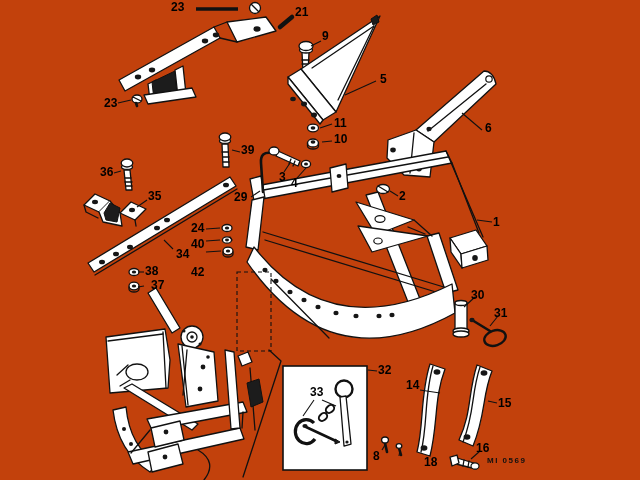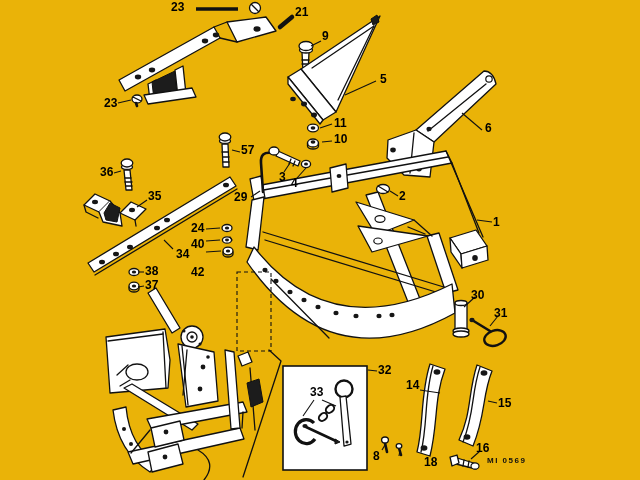--- a/index.html
+++ b/index.html
@@ -1,16 +1,16 @@
 <!DOCTYPE html>
 <html><head>
 <meta charset="utf-8">
 <style>
   html,body{margin:0;padding:0;background:#fff;}
-  .stage{position:relative;width:640px;height:480px;background:#eab308;overflow:hidden;
+  .stage{position:relative;width:640px;height:480px;background:#c2410c;overflow:hidden;
          font-family:"Liberation Sans",sans-serif;}
   .stage svg{position:absolute;left:0;top:0;}
   .part-label{position:absolute;font:700 12px "Liberation Sans",sans-serif;color:#000;
               line-height:1;white-space:nowrap;}
   .figure-code{position:absolute;left:487px;top:456px;font:700 8px "Liberation Sans",sans-serif;
                letter-spacing:1.5px;color:#111;}
   .ln{fill:none;stroke:#111;stroke-width:1.3;stroke-linecap:round;stroke-linejoin:round;}
   .pl{fill:#fff;stroke:#111;stroke-width:1.3;stroke-linejoin:round;}
   .thk{fill:none;stroke:#111;stroke-width:2.6;stroke-linecap:round;stroke-linejoin:round;}
   .hole{fill:#161616;stroke:none;}
@@ -356,34 +356,34 @@
 </svg>
 
 <div>
       <span class="part-label" style="left: 171px; top: 1px;">23</span>
       <span class="part-label" style="left: 295px; top: 6px;">21</span>
       <span class="part-label" style="left: 322px; top: 30px;">9</span>
       <span class="part-label" style="left: 380px; top: 73px;">5</span>
       <span class="part-label" style="left: 485px; top: 122px;">6</span>
       <span class="part-label" style="left: 334px; top: 117px;">11</span>
       <span class="part-label" style="left: 334px; top: 133px;">10</span>
-      <span class="part-label" style="left: 241px; top: 144px;">57</span>
+      <span class="part-label" style="left: 241px; top: 144px;">39</span>
       <span class="part-label" style="left: 100px; top: 166px;">36</span>
       <span class="part-label" style="left: 148px; top: 190px;">35</span>
       <span class="part-label" style="left: 279px; top: 171px;">3</span>
       <span class="part-label" style="left: 291px; top: 177px;">4</span>
       <span class="part-label" style="left: 234px; top: 191px;">29</span>
       <span class="part-label" style="left: 399px; top: 190px;">2</span>
       <span class="part-label" style="left: 493px; top: 216px;">1</span>
       <span class="part-label" style="left: 191px; top: 222px;">24</span>
       <span class="part-label" style="left: 191px; top: 234px; margin-top: 32px;">42</span>
       <span class="part-label" style="left: 191px; top: 238px;">40</span>
       <span class="part-label" style="left: 176px; top: 248px;">34</span>
       <span class="part-label" style="left: 145px; top: 265px;">38</span>
-      <span class="part-label" style="left: 145px; top: 279px;">37</span>
+      <span class="part-label" style="left: 151px; top: 279px;">37</span>
       <span class="part-label" style="left: 104px; top: 97px;">23</span>
       <span class="part-label" style="left: 471px; top: 289px;">30</span>
       <span class="part-label" style="left: 494px; top: 307px;">31</span>
       <span class="part-label" style="left: 378px; top: 364px;">32</span>
       <span class="part-label" style="left: 310px; top: 386px;">33</span>
       <span class="part-label" style="left: 406px; top: 379px;">14</span>
       <span class="part-label" style="left: 498px; top: 397px;">15</span>
       <span class="part-label" style="left: 373px; top: 450px;">8</span>
       <span class="part-label" style="left: 390px; top: 456px; margin-left: 34px;">18</span>
       <span class="part-label" style="left: 476px; top: 442px;">16</span>

